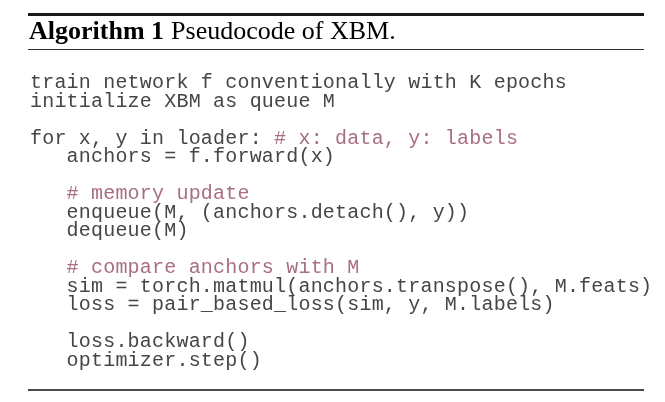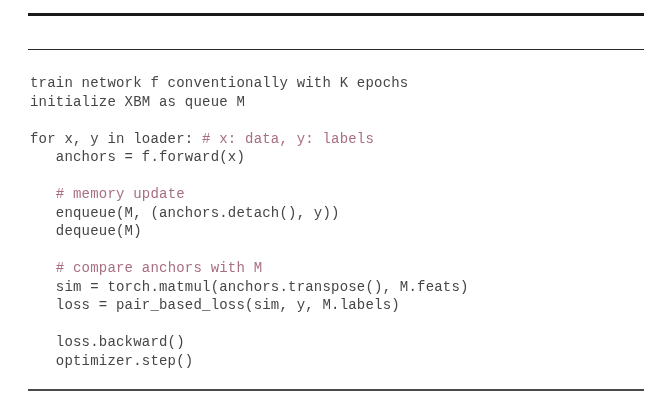--- a/index.html
+++ b/index.html
@@ -35,40 +35,43 @@
     font-family: "Liberation Serif", serif;
   }
   #algo-header .algo-label { font-weight: bold; }
   #algo-header .algo-title { font-weight: normal; margin-left: 7px; }
 
   #code-block {
     position: absolute;
     left: 30px;
     top: 74px;
     font-family: "Liberation Mono", monospace;
-    font-size: 14px;
+    font-size: 20px;
     line-height: 18.5px;
     letter-spacing: 0.2px;
     white-space: pre;
     color: var(--code-color, #464646);
   }
   .code-line {
     height: 18.5px;
     white-space: pre;
   }
   .seg-code    { color: var(--code-color, #464646); }
   .seg-comment { color: var(--comment-color, #a86e82); }
 </style>
 </head>
 <body>
 
 <div id="figure" style="--bg: #ffffff; --code-color: #464646; --comment-color: #a86e82; --rule-dark: #1a1a1a; --rule-mid: #2b2b2b; --rule-light: #4a4a4a;">
 
   <div id="top-rule" class="rule"></div>
 
+  <div id="algo-header">
+    <span class="algo-label">Algorithm 1</span><span class="algo-title">Pseudocode of XBM.</span>
+  </div>
 
   <div id="header-rule" class="rule"></div>
 
   <div id="code-block"><div class="code-line"><span class="seg-code">train network f conventionally with K epochs</span></div><div class="code-line"><span class="seg-code">initialize XBM as queue M</span></div><div class="code-line"> </div><div class="code-line"><span class="seg-code">for x, y in loader: </span><span class="seg-comment"># x: data, y: labels</span></div><div class="code-line"><span class="seg-code">   anchors = f.forward(x)</span></div><div class="code-line"> </div><div class="code-line"><span class="seg-code">   </span><span class="seg-comment"># memory update</span></div><div class="code-line"><span class="seg-code">   enqueue(M, (anchors.detach(), y))</span></div><div class="code-line"><span class="seg-code">   dequeue(M)</span></div><div class="code-line"> </div><div class="code-line"><span class="seg-code">   </span><span class="seg-comment"># compare anchors with M</span></div><div class="code-line"><span class="seg-code">   sim = torch.matmul(anchors.transpose(), M.feats)</span></div><div class="code-line"><span class="seg-code">   loss = pair_based_loss(sim, y, M.labels)</span></div><div class="code-line"> </div><div class="code-line"><span class="seg-code">   loss.backward()</span></div><div class="code-line"><span class="seg-code">   optimizer.step()</span></div></div>
 
   <div id="bottom-rule" class="rule"></div>
 
 </div>
 
 </body></html>

